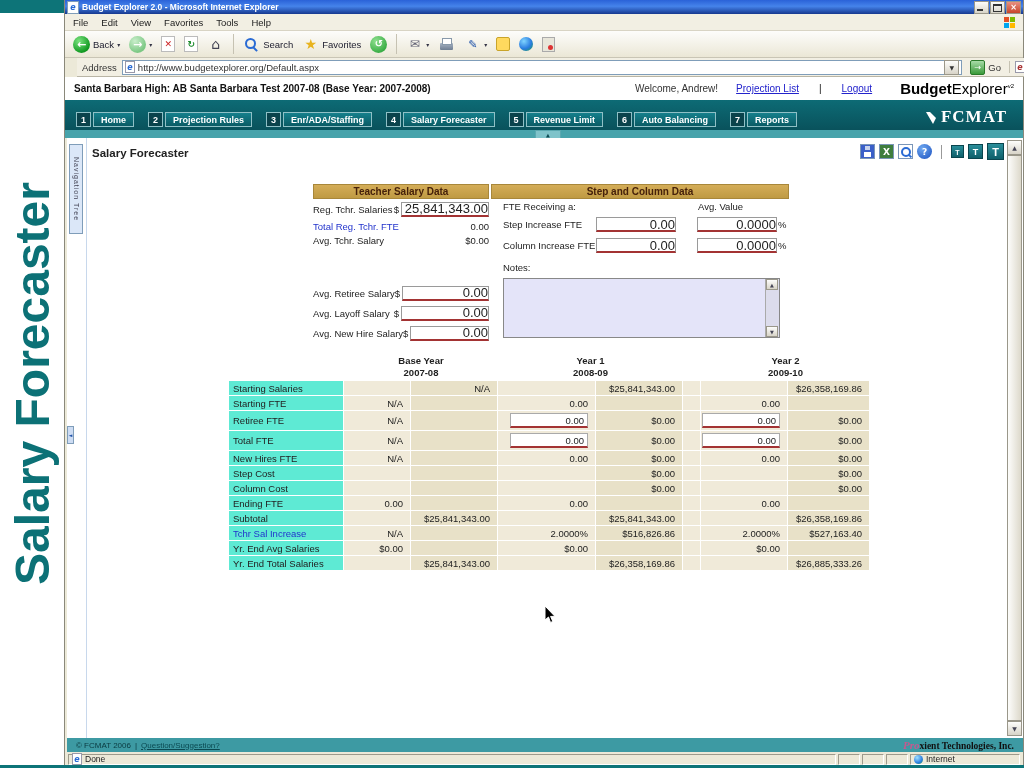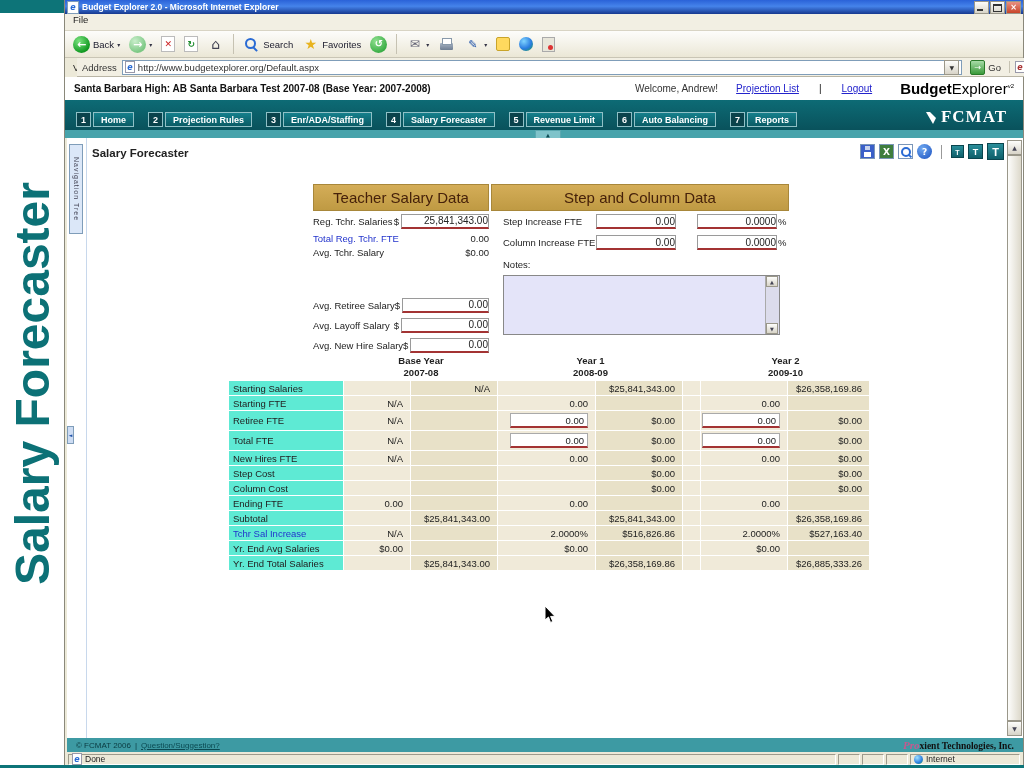--- a/index.html
+++ b/index.html
@@ -24,21 +24,21 @@
   #ie-title-icon{width:10px;height:11px;background:#fff;border:1px solid #7f9db9;color:#2a6bd4;font-weight:bold;
       font-style:italic;font-size:8px;display:flex;align-items:center;justify-content:center;flex:none;}
   #title-text{color:#fff;font-weight:bold;font-size:8.5px;margin-left:3px;flex:1;white-space:nowrap;overflow:hidden;}
   .win-btn{width:13px;height:11px;margin-left:1px;background:linear-gradient(#fdfdfb,#d8d4c8);
       border:1px solid #9a978a;display:flex;align-items:center;justify-content:center;flex:none;position:relative;}
   .win-btn.min::after{content:"";position:absolute;left:2px;bottom:2px;width:6px;height:2px;background:#333;}
   .win-btn.max::after{content:"";position:absolute;left:2px;top:2px;width:7px;height:5px;border:1px solid #333;border-top-width:2px;}
   .win-btn.close{background:linear-gradient(#e89080,#c8442a);color:#fff;font-size:8px;font-weight:bold;}
 
   #menubar{left:0;top:14px;width:100%;height:17px;background:#f2efe3;border-bottom:1px solid #d8d4c4;
-      display:flex;align-items:flex-start;gap:13px;padding:0 8px;box-sizing:border-box;font-size:9.5px;color:#222;flex-direction:column;}
+      display:flex;align-items:center;gap:13px;padding:0 8px;box-sizing:border-box;font-size:9.5px;color:#222;}
   .menu-item{cursor:default;}
   #winflag{margin-left:auto;display:grid;grid-template-columns:5px 5px;gap:1px;}
   #winflag i{width:5px;height:5px;display:block;}
 
   #toolbar{left:0;top:31px;width:100%;height:27px;background:linear-gradient(#fdfdfb,#ebe7d6);
       border-bottom:1px solid #c9c5b5;display:flex;align-items:center;gap:3px;padding:0 5px;
       box-sizing:border-box;font-size:9.5px;color:#223;}
   .tb-btn{display:flex;align-items:center;gap:3px;padding:1px 3px;border-radius:2px;}
   .tb-sep{width:1px;height:20px;background:#c6c2b2;margin:0 3px;flex:none;}
   .tb-drop{font-size:6px;color:#334;}
@@ -130,31 +130,31 @@
   
   #v-scroll{position:absolute;right:1px;top:2px;bottom:2px;width:15px;background:#f2f0e6;}
   .sb-btn{position:absolute;left:0;width:15px;height:15px;background:linear-gradient(#fdfdfb,#d8d4c8);
       border:1px solid #9a978a;box-sizing:border-box;display:flex;align-items:center;justify-content:center;
       font-size:6px;color:#445;}
   #sb-up{top:0;}  #sb-down{bottom:0;}
   #sb-thumb{position:absolute;left:0;top:15px;bottom:15px;width:15px;background:linear-gradient(90deg,#fdfdfb,#dcd8ca);
       border:1px solid #9a978a;box-sizing:border-box;}
 
   
-  .panel-header{height:27px;background:linear-gradient(180deg,#d4ad58,#bf9a43);color:#46210a;font-weight:normal;
-      font-size:15px;display:flex;align-items:center;justify-content:center;border:1px solid #a8873a;box-sizing:border-box;}
+  .panel-header{height:15px;background:linear-gradient(180deg,#d4ad58,#bf9a43);color:#46210a;font-weight:bold;
+      font-size:10px;display:flex;align-items:center;justify-content:center;border:1px solid #a8873a;box-sizing:border-box;}
   #teacher-panel{position:absolute;left:246px;top:46px;width:176px;font-size:9.5px;color:#222;}
   .tp-row{display:flex;align-items:center;height:20px;}
   .tp-row.short{height:14px;}
   .tp-row.gap{margin-top:36px;}
   .tp-label{flex:1;white-space:nowrap;}
   .tp-label.link{color:#2233cc;}
   .tp-prefix{margin-right:2px;}
   .field{background:#fff;border:1px solid #9a9a9a;border-bottom:2px solid #a33333;display:flex;align-items:center;
-      justify-content:flex-end;padding:0 0;box-sizing:border-box;font-size:10px;}
+      justify-content:flex-end;padding:0 0;box-sizing:border-box;font-size:13px;}
   .tp-row .field{width:88px;height:15px;}
   .tp-val{width:90px;text-align:right;}
 
   #step-panel{position:absolute;left:424px;top:46px;width:298px;font-size:9.5px;color:#222;}
   .sp-subhead{display:flex;height:15px;align-items:center;padding-left:12px;}
   .sp-subhead .h1{width:195px;}
   .sp-row{display:flex;align-items:center;height:21px;padding-left:12px;}
   .sp-row .sp-label{width:93px;white-space:nowrap;}
   .sp-row .field{width:80px;height:15px;}
   .sp-gap{width:21px;}
@@ -407,20 +407,24 @@
           <div class="tp-row">
             <span class="tp-label">Avg. New Hire Salary</span>
             <span class="tp-prefix">$</span>
             <div class="field">0.00</div>
           </div>
         </div>
     </div>
 
     <div id="step-panel">
       <div class="panel-header">Step and Column Data</div>
+      <div class="sp-subhead">
+        <span class="h1">FTE Receiving a:</span>
+        <span>Avg. Value</span>
+      </div>
       <div id="step-rows">
           <div class="sp-row">
             <span class="sp-label">Step Increase FTE</span>
             <div class="field">0.00</div>
             <span class="sp-gap"></span>
             <div class="field">0.0000</div>
             <span class="sp-suffix">%</span>
           </div>
           <div class="sp-row">
             <span class="sp-label">Column Increase FTE</span>

